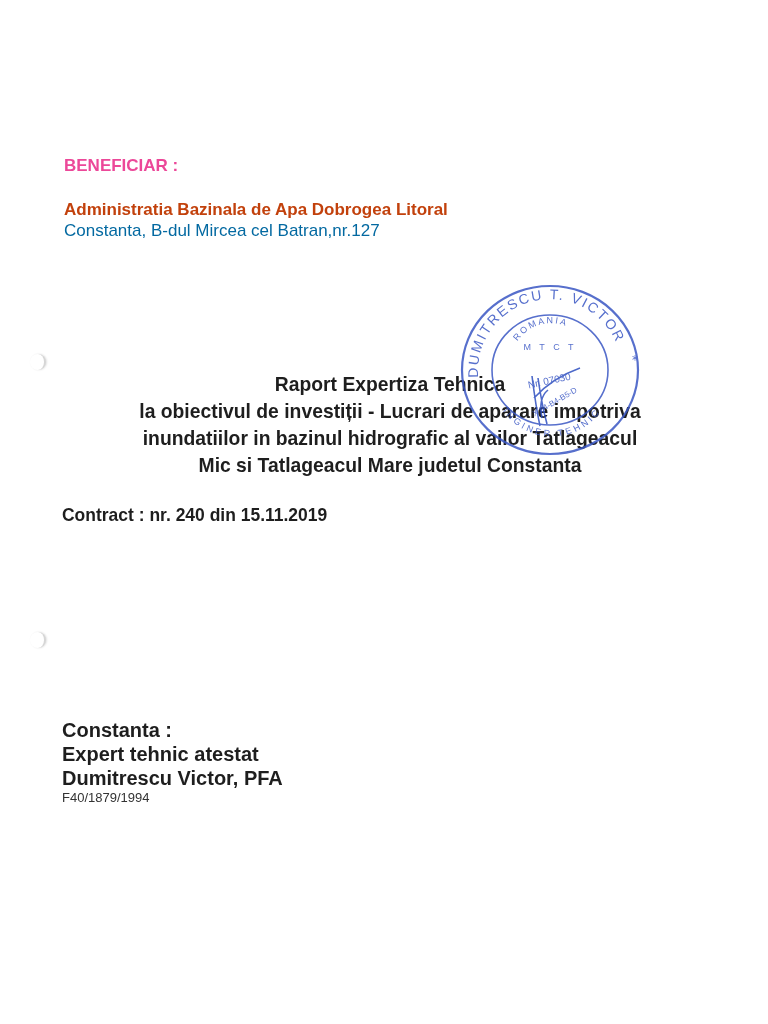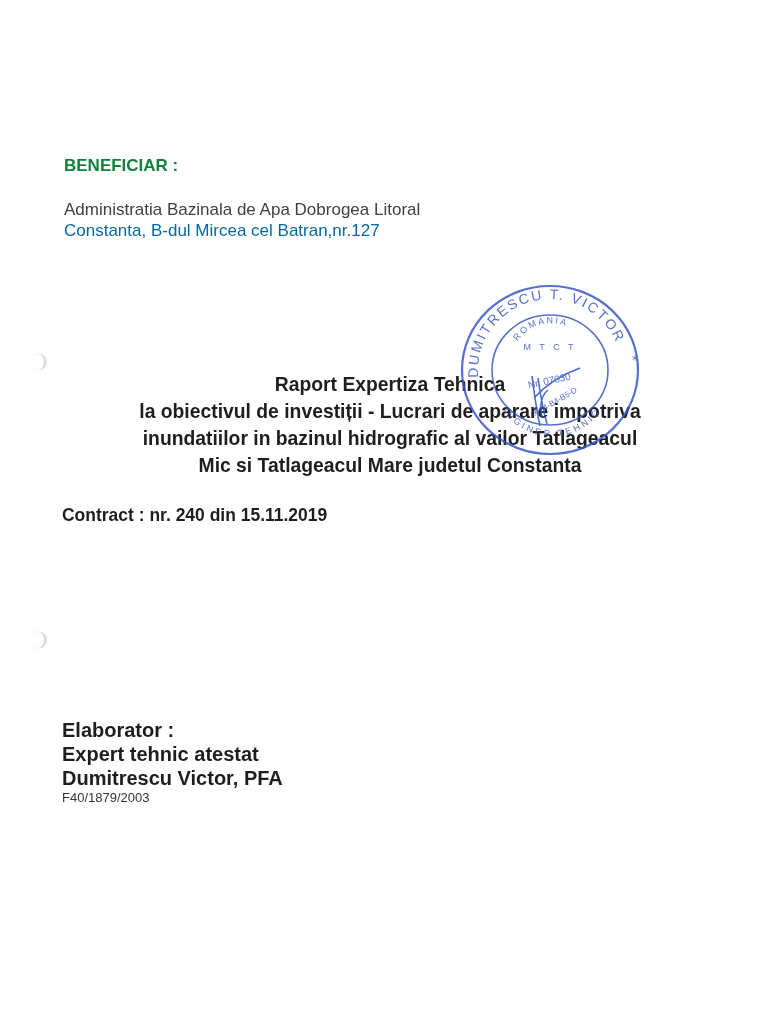--- a/index.html
+++ b/index.html
@@ -2,22 +2,22 @@
 <html><head>
 <meta charset="utf-8">
 <style>
   html, body { margin: 0; padding: 0; }
   body {
     width: 768px; height: 1024px; position: relative; overflow: hidden;
     background: #ffffff; color: #1a1a1a;
     font-family: "Liberation Sans", sans-serif;
   }
   .abs { position: absolute; }
-  .beneficiar-label { left: 64px; top: 156px; font-size: 17px; font-weight: bold; color: #15803d; }
-  .org-name { left: 64px; top: 200px; font-size: 17px; font-weight: normal; color: #404040; }
+  .beneficiar-label { left: 64px; top: 156px; font-size: 17px; font-weight: bold; color: #ec4899; }
+  .org-name { left: 64px; top: 200px; font-size: 17px; font-weight: bold; color: #c2410c; }
   .org-address { left: 64px; top: 221px; font-size: 17px; color: #0369a1; }
   .title-block {
     left: 40px; width: 700px; top: 370px; text-align: center;
     font-size: 21px; font-weight: bold; line-height: 27px; color: #1e1e1e;
     transform: scaleX(0.92); transform-origin: center;
     z-index: 1;
   }
   .contract { left: 62px; top: 504px; font-size: 19px; font-weight: bold; color: #1e1e1e; transform: scaleX(0.92); transform-origin: left; }
   .elab-block { left: 62px; top: 718px; }
   .elab-line { font-size: 20px; font-weight: bold; line-height: 24px; color: #1e1e1e; }
@@ -69,17 +69,17 @@
     <text x="104" y="126" text-anchor="middle" font-family="Liberation Sans, sans-serif" font-size="8" fill="#3a57c4" transform="rotate(-30 104 126)">X 04-B4-B5-D</text>
     <text font-family="Liberation Sans, sans-serif" font-size="9" fill="#3a57c4" letter-spacing="3">
       <textPath href="#bottomArc" startOffset="10%">INGINER TEHNIC</textPath>
     </text>
     <text x="180" y="86" font-size="12" fill="#3a57c4" font-family="DejaVu Sans, sans-serif">*</text>
     <path d="M 80 98 Q 84 130 88 148 M 86 100 Q 90 128 95 146 M 82 120 Q 100 100 128 90 M 90 140 Q 86 120 96 112" fill="none" stroke="#2e4fc0" stroke-width="1.6"></path>
   </svg>
 </div>
 
 <div class="abs elab-block">
-  <div class="elab-line">Elaborator :</div>
+  <div class="elab-line">Constanta :</div>
   <div class="elab-line">Expert tehnic atestat</div>
   <div class="elab-line">Dumitrescu Victor, PFA</div>
-  <div class="elab-small">F40/1879/2003</div>
+  <div class="elab-small">F40/1879/1994</div>
 </div>
 
 </body></html>

